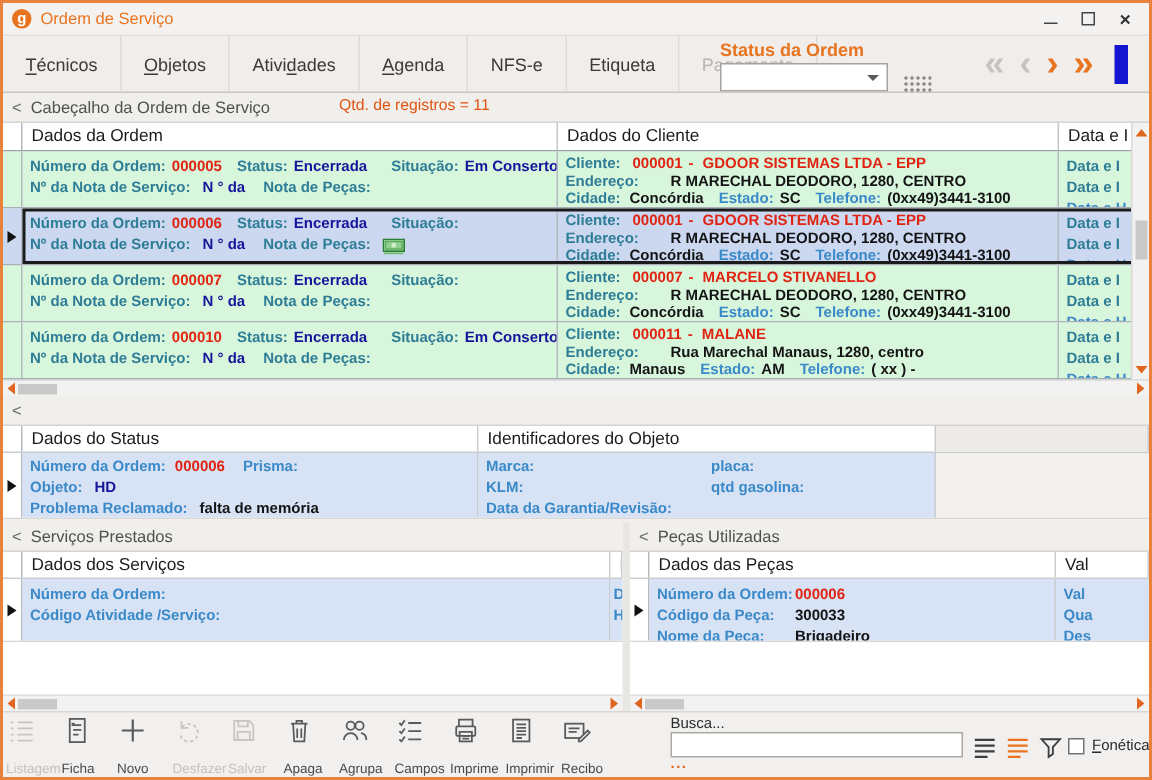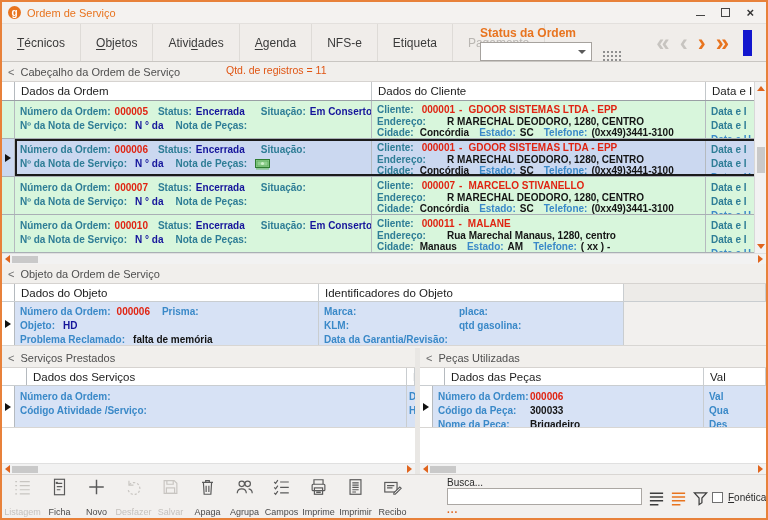--- a/index.html
+++ b/index.html
@@ -52,21 +52,21 @@
   .grow .rmain{display:flex;flex:1;min-width:0;}
   .grow.selected .rmain{outline:2px solid #1b1b1b;outline-offset:-2px;}
   .selarrow{display:none;width:0;height:0;border-left:6px solid #111;border-top:4px solid transparent;border-bottom:4px solid transparent;}
   .grow.selected .selarrow,.onerow .selarrow{display:block;}
   .ln{display:flex;align-items:center;line-height:12px;margin-top:2px;white-space:nowrap;}
   .ccli .ln{margin-top:0;line-height:11.5px;}
   .lt{color:#2E7D96;} .lb{color:#3A89C8;}
   .vr{color:#E02412;} .vn{color:#15159B;} .vk{color:#141414;}
   .ml4{margin-left:4px;} .ml6{margin-left:6px;} .ml8{margin-left:8px;} .ml10{margin-left:10px;} .ml12{margin-left:12px;} .ml16{margin-left:16px;}
   .lw70{display:inline-block;width:70px;flex:none;}
-  .lw130{display:inline-block;width:135px;flex:none;}
+  .lw130{display:inline-block;width:150px;flex:none;}
   .lw92{display:inline-block;width:92px;flex:none;}
   .money{margin-left:8px;flex:none;}
   
   .vscroll{position:absolute;top:0;right:0;width:12px;height:171px;background:#F2F2F2;border-left:1px solid #D8D8D8;
            display:flex;flex-direction:column;align-items:center;}
   .tri-u{width:0;height:0;border-left:4px solid transparent;border-right:4px solid transparent;border-bottom:5px solid #E0651E;margin-top:4px;}
   .tri-d{width:0;height:0;border-left:4px solid transparent;border-right:4px solid transparent;border-top:5px solid #E0651E;margin-bottom:4px;}
   .tri-l{width:0;height:0;border-top:4px solid transparent;border-bottom:4px solid transparent;border-right:5px solid #E0651E;margin-left:3px;}
   .tri-r{width:0;height:0;border-top:4px solid transparent;border-bottom:4px solid transparent;border-left:5px solid #E0651E;margin-right:3px;}
   .vthumb{width:8px;height:26px;background:#C9C9C9;}
@@ -80,34 +80,34 @@
   .o-dados{width:304px;flex:none;} .o-ident{width:305px;flex:none;} .o-rest{flex:1;background:#EDEBE8;border-right:none;}
   .objrow{display:flex;height:44px;background:#fff;font-size:10px;font-weight:bold;border-bottom:1px solid #D8D6D3;flex:none;}
   .objrow .cell{padding:2px 5px 0 5px;border-right:1px solid #C9CDD0;overflow:hidden;white-space:nowrap;background:#D7E2F5;}
   .objrow .o-rest{background:#F2F0EE;border-right:none;}
   .objrow .csel{background:#fff;}
   .gap2{height:2px;background:#F2F0EE;flex:none;}
   
   .panels{display:flex;height:126px;flex:none;}
   .panel{display:flex;flex-direction:column;background:#fff;min-width:0;}
   .panel-left{width:413px;flex:none;} .split{width:5px;background:#E9E7E4;flex:none;} .panel-right{flex:1;}
-  .phead{display:flex;height:18px;background:#fff;font-size:11.5px;color:#1c1c1c;border-bottom:1px solid #C9CDD0;flex:none;padding-left:12px;}
+  .phead{display:flex;height:18px;background:#fff;font-size:11.5px;color:#1c1c1c;border-bottom:1px solid #C9CDD0;flex:none;}
   .phead .hc{display:flex;align-items:center;padding-left:6px;border-right:1px solid #C9CDD0;overflow:hidden;white-space:nowrap;}
   .p-main{flex:1;min-width:0;} .p-sliver{width:8px;flex:none;border-right:none;padding-left:2px;}
   .p-val{width:62px;flex:none;border-right:none;}
   .prow{display:flex;height:42px;font-size:10px;font-weight:bold;border-bottom:1px solid #D8D6D3;flex:none;background:#fff;}
   .prow .cell{padding:3px 5px 0 5px;overflow:hidden;white-space:nowrap;background:#D7E2F5;border-right:1px solid #C9CDD0;}
   .prow .csel{background:#fff;}
   .prow .p-sliver{padding:3px 0 0 2px;border-right:none;}
   .prow .p-val{border-right:none;}
   .pfill{flex:1;background:#fff;}
   
   .toolbar{height:44px;border-top:1px solid #D9D6D3;background:#F2F0EE;display:flex;align-items:center;
            padding:1px 2px;position:relative;flex:none;}
-  .tbtn{width:37px;height:40px;display:flex;flex-direction:column;align-items:center;justify-content:center;gap:10px;flex:none;}
+  .tbtn{width:37px;height:40px;display:flex;flex-direction:column;justify-content:center;gap:10px;flex:none;}
   .tbtn svg{stroke:#5A5A5A;fill:none;stroke-width:1.3;}
   .tbtn .tlabel{font-size:9px;color:#4A4A4A;white-space:nowrap;}
   .tbtn.disabled svg{stroke:#C8C5C1;}
   .tbtn.disabled .tlabel{color:#C4C1BD;}
   .searchlabel{position:absolute;left:445px;top:2px;font-size:10px;color:#2b2b2b;}
   .searchinput{position:absolute;left:445px;top:13px;width:195px;height:17px;border:1px solid #ABA7A3;background:#fff;
                font-size:10px;padding:0 3px;font-family:inherit;}
   .searchdots{position:absolute;left:445px;top:30px;font-size:10px;font-weight:bold;color:#E0651E;letter-spacing:1px;line-height:1;}
   .sicon{position:absolute;top:15px;}
   .fon-check{position:absolute;left:710px;top:17px;width:11px;height:11px;border:1px solid #707070;background:#fff;}
@@ -409,25 +409,24 @@
   </div>
   <div class="hscroll">
     <div class="tri-l"></div>
     <div class="hthumb"></div>
     <div class="hfill"></div>
     <div class="tri-r"></div>
   </div>
 
   <div class="secbar">
     <span class="colg">&lt;</span>
-    <span>Objeto da Ordem de Serviço</span>
   </div>
   <div class="objhead">
     <div class="csel"></div>
-    <div class="hc o-dados">Dados do Objeto</div>
+    <div class="hc o-dados">Dados do Status</div>
     <div class="hc o-ident">Identificadores do Objeto</div>
     <div class="hc o-rest"></div>
   </div>
   <div class="objrow onerow">
     <div class="csel">
         <span class="selarrow"></span>
       </div>
     <div class="cell o-dados">
       <div class="ln">
           <span class="lb">Número da Ordem:</span>

